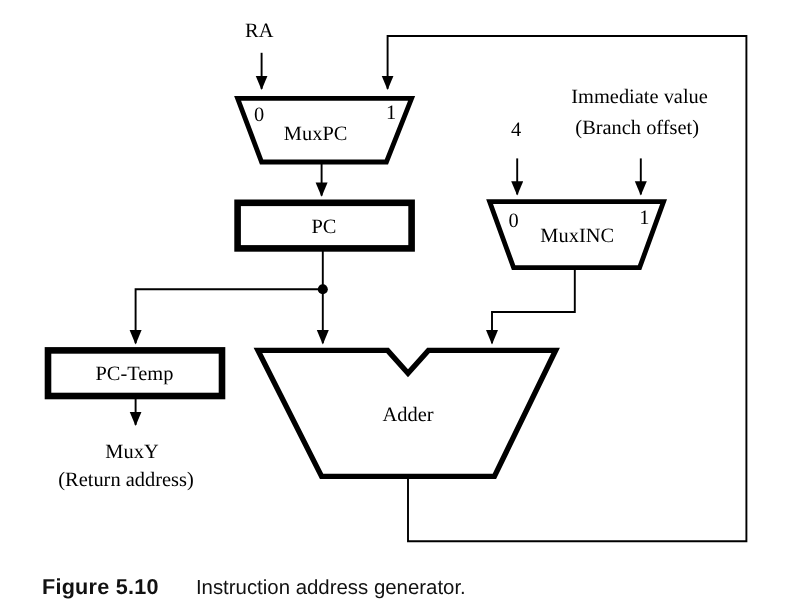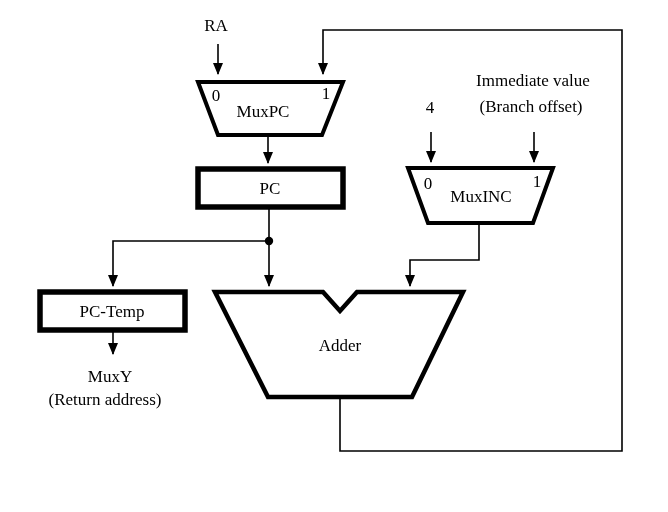--- a/index.html
+++ b/index.html
@@ -93,13 +93,16 @@
     <text class="diagram-text" x="481" y="202" text-anchor="middle">MuxINC</text>
 
     <text class="diagram-text" x="112" y="317" text-anchor="middle">PC-Temp</text>
 
     <text class="diagram-text" x="340" y="351" text-anchor="middle">Adder</text>
 
     <text class="diagram-text" x="110" y="382" text-anchor="middle">MuxY</text>
     <text class="diagram-text" x="105" y="405" text-anchor="middle">(Return address)</text>
   </svg>
 
+  <div class="caption">
+    <span class="cap-label">Figure 5.10</span><span>Instruction address generator.</span>
+  </div>
 </div>
 
 </body></html>

